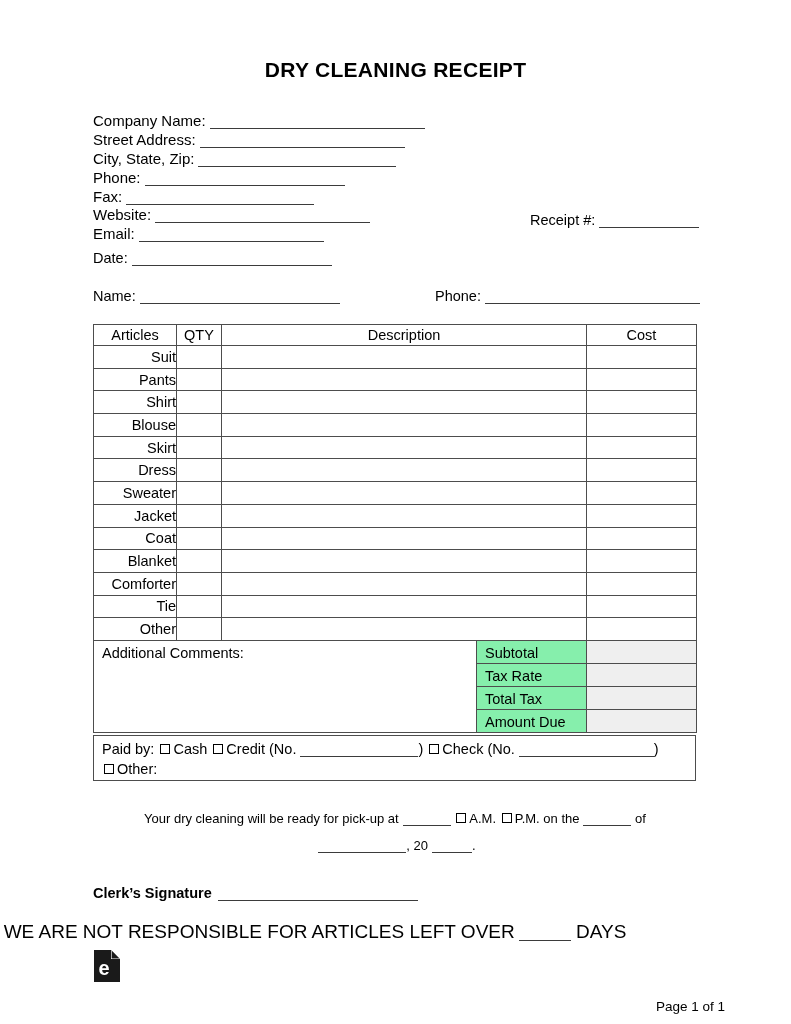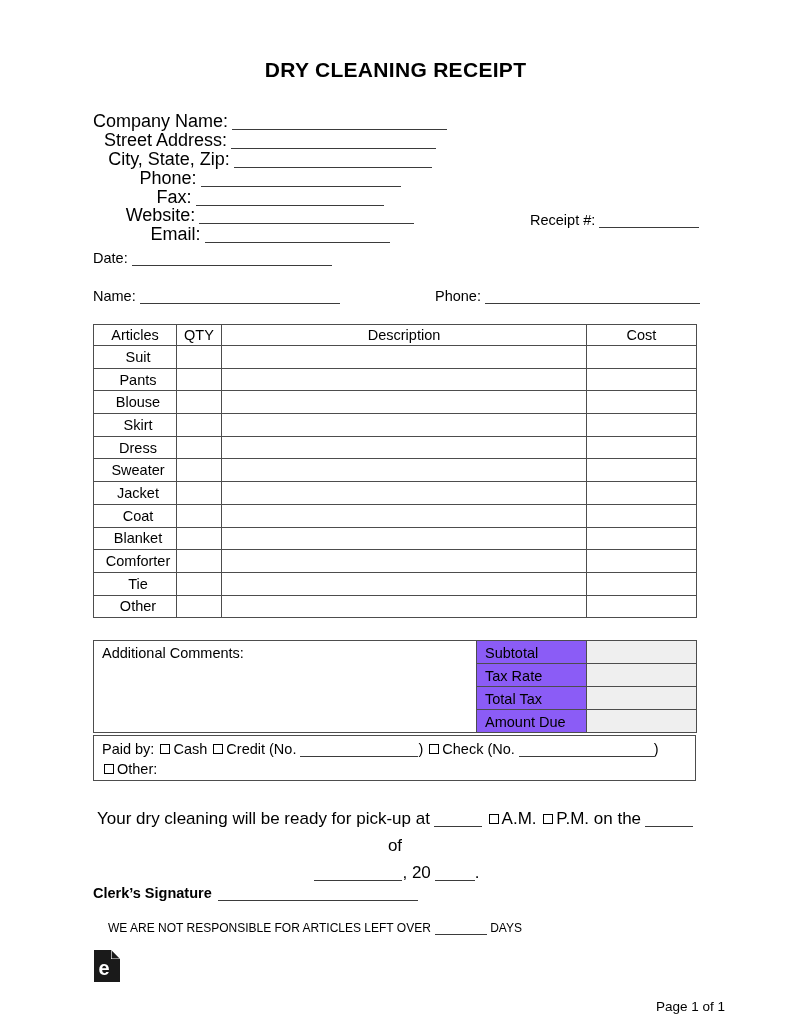--- a/index.html
+++ b/index.html
@@ -32,23 +32,22 @@
     font-size: 21px;
     font-weight: bold;
     letter-spacing: 0.3px;
   }
 
   
   .company-block {
     position: absolute;
     top: 112px;
     left: 93px;
-    font-size: 18px;
+    font-size: 15px;
     line-height: 18.9px;
-    text-align: center;
   }
   .field-row {
     white-space: nowrap;
     height: 18.9px;
   }
   .field-label { }
   .rule {
     display: inline-block;
     border-bottom: 1px solid #3b3b3b;
     vertical-align: -3px;
@@ -107,21 +106,21 @@
     width: 603px;
     border-collapse: collapse;
     table-layout: fixed;
     font-size: 14.5px;
   }
   .receipt-table td, .receipt-table th {
     border: 1px solid #4d4d4d;
     padding: 0 0 0 6px;
     height: 22.7px;
     font-weight: normal;
-    text-align: center;
+    text-align: right;
     vertical-align: middle;
     box-sizing: border-box;
   }
   .receipt-table thead th {
     text-align: center;
     padding: 0;
     height: 21px;
   }
   .col-articles { width: 83px; }
   .col-qty      { width: 45px; }
@@ -145,21 +144,21 @@
     padding: 4px 0 0 8px;
   }
   .comments-cell {
     width: 383px;
     height: 92px;
     vertical-align: top;
   }
   .tot-label {
     width: 110px;
     height: 19px;
-    background: #8b5cf6;
+    background: #86efac;
     vertical-align: middle;
     padding: 0 0 0 8px;
   }
   .tot-value {
     width: 110px;
     height: 23px;
     background: #efefef;
     padding: 0;
   }
 
@@ -188,21 +187,21 @@
   .r-credit { width: 118px; }
   .r-check  { width: 135px; }
 
   
   .pickup {
     position: absolute;
     top: 805px;
     left: 95px;
     width: 600px;
     text-align: center;
-    font-size: 17px;
+    font-size: 13px;
     line-height: 27px;
   }
   .r-time  { width: 48px; }
   .r-day   { width: 48px; }
   .r-month { width: 88px; }
   .r-year  { width: 40px; }
 
   
   .signature {
     position: absolute;
@@ -218,21 +217,21 @@
     margin-left: 6px;
   }
 
   
   .disclaimer {
     position: absolute;
     top: 921px;
     left: 0;
     width: 630px;
     text-align: center;
-    font-size: 12px;
+    font-size: 19px;
   }
   .r-days { width: 52px; }
 
   
   .footer-logo {
     position: absolute;
     top: 950px;
     left: 94px;
     width: 26px;
     height: 32px;
@@ -303,20 +302,26 @@
     </thead>
     <tbody>
       <tr>
         <td>Suit</td>
         <td></td>
         <td></td>
         <td></td>
       </tr>
       <tr>
         <td>Pants</td>
+        <td></td>
+        <td></td>
+        <td></td>
+      </tr>
+      <tr>
+        <td>Shirt</td>
         <td></td>
         <td></td>
         <td></td>
       </tr>
       <tr>
         <td>Blouse</td>
         <td></td>
         <td></td>
         <td></td>
       </tr>

